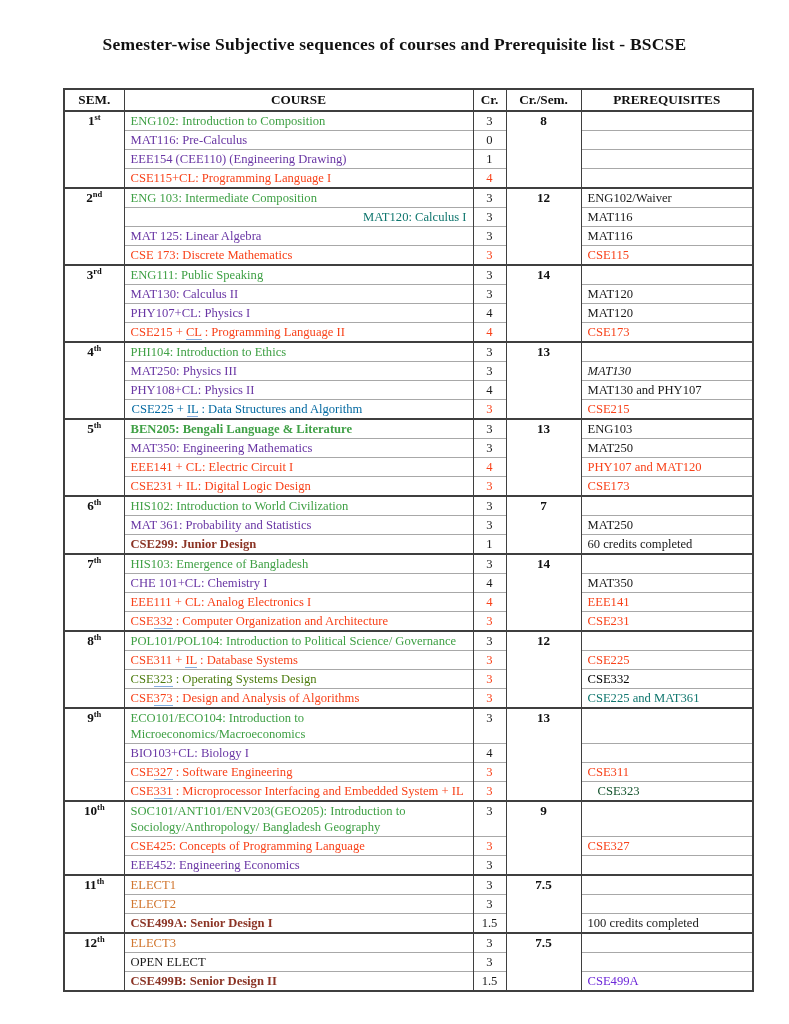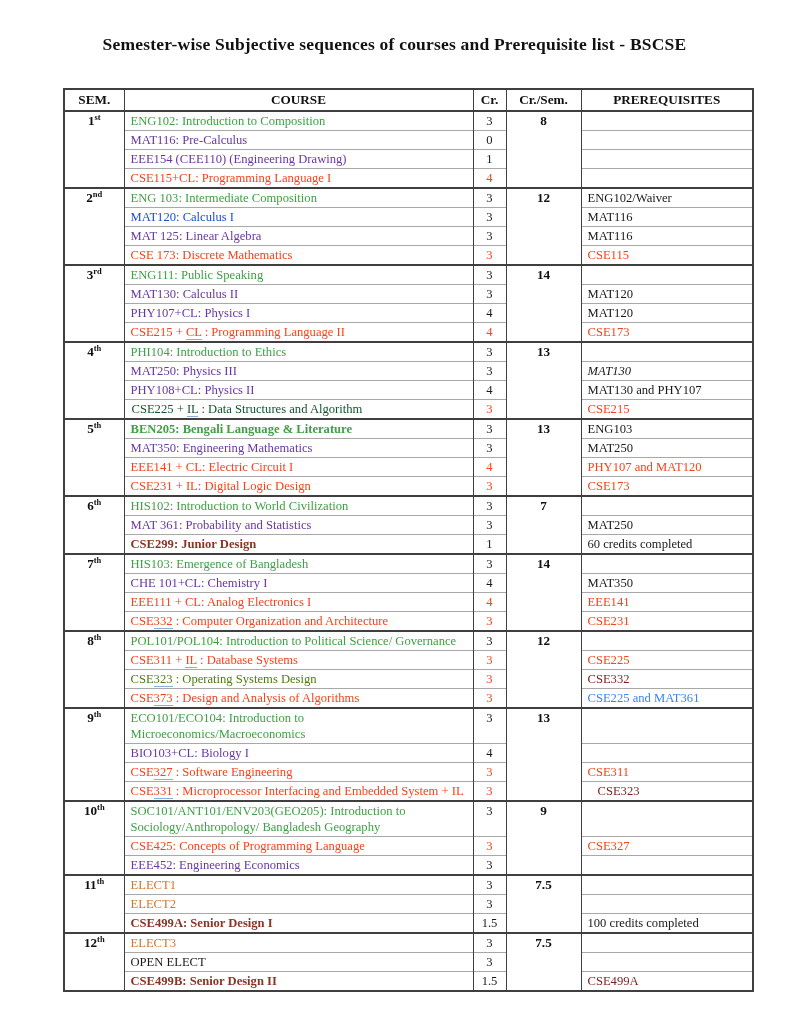--- a/index.html
+++ b/index.html
@@ -95,21 +95,21 @@
           <td class="prereq-cell" style="color: rgb(26, 26, 26);"></td>
         </tr>
         <tr class="group-start">
           <td class="sem-cell" rowspan="4">2<span class="sem-sup">nd</span></td>
           <td class="course-cell" style="color: rgb(63, 160, 69);">ENG 103: Intermediate Composition</td>
           <td class="cr-cell" style="color: rgb(26, 26, 26);">3</td>
           <td class="crsem-cell" rowspan="4">12</td>
           <td class="prereq-cell" style="color: rgb(26, 26, 26);">ENG102/Waiver</td>
         </tr>
         <tr class="inner">
-          <td class="course-cell" style="color: #1d4ed8;">MAT120: Calculus I</td>
+          <td class="course-cell" style="color: #0f766e; text-align: right;">MAT120: Calculus I</td>
           <td class="cr-cell" style="color: rgb(26, 26, 26);">3</td>
           <td class="prereq-cell" style="color: rgb(26, 26, 26);">MAT116</td>
         </tr>
         <tr class="inner">
           <td class="course-cell" style="color: rgb(105, 54, 164);">MAT 125: Linear Algebra</td>
           <td class="cr-cell" style="color: rgb(26, 26, 26);">3</td>
           <td class="prereq-cell" style="color: rgb(26, 26, 26);">MAT116</td>
         </tr>
         <tr class="inner">
           <td class="course-cell" style="color: rgb(248, 66, 26);">CSE 173: Discrete Mathematics</td>
@@ -149,21 +149,21 @@
           <td class="course-cell" style="color: rgb(105, 54, 164);">MAT250: Physics III</td>
           <td class="cr-cell" style="color: rgb(26, 26, 26);">3</td>
           <td class="prereq-cell" style="color: rgb(26, 26, 26); font-style: italic;">MAT130</td>
         </tr>
         <tr class="inner">
           <td class="course-cell" style="color: rgb(105, 54, 164);">PHY108+CL: Physics II</td>
           <td class="cr-cell" style="color: rgb(26, 26, 26);">4</td>
           <td class="prereq-cell" style="color: rgb(26, 26, 26);">MAT130 and PHY107</td>
         </tr>
         <tr class="inner">
-          <td class="course-cell" style="color: #14532d; padding-left: 7px;">CSE225 + <span class="ul">IL</span> : Data Structures and Algorithm</td>
+          <td class="course-cell" style="color: #0369a1; padding-left: 7px;">CSE225 + <span class="ul">IL</span> : Data Structures and Algorithm</td>
           <td class="cr-cell" style="color: rgb(248, 66, 26);">3</td>
           <td class="prereq-cell" style="color: rgb(248, 66, 26);">CSE215</td>
         </tr>
         <tr class="group-start">
           <td class="sem-cell" rowspan="4">5<span class="sem-sup">th</span></td>
           <td class="course-cell" style="color: rgb(63, 160, 69); font-weight: bold;">BEN205: Bengali Language &amp; Literature</td>
           <td class="cr-cell" style="color: rgb(26, 26, 26);">3</td>
           <td class="crsem-cell" rowspan="4">13</td>
           <td class="prereq-cell" style="color: rgb(26, 26, 26);">ENG103</td>
         </tr>
@@ -229,26 +229,26 @@
           <td class="prereq-cell" style="color: rgb(26, 26, 26);"></td>
         </tr>
         <tr class="inner">
           <td class="course-cell" style="color: rgb(248, 66, 26);">CSE311 + <span class="ul">IL</span> : Database Systems</td>
           <td class="cr-cell" style="color: rgb(248, 66, 26);">3</td>
           <td class="prereq-cell" style="color: rgb(248, 66, 26);">CSE225</td>
         </tr>
         <tr class="inner">
           <td class="course-cell" style="color: #4d7c0f;">CSE<span class="ul">323</span> : Operating Systems Design</td>
           <td class="cr-cell" style="color: rgb(248, 66, 26);">3</td>
-          <td class="prereq-cell" style="color: #7f1d1d;">CSE332</td>
+          <td class="prereq-cell" style="color: #000000;">CSE332</td>
         </tr>
         <tr class="inner">
           <td class="course-cell" style="color: rgb(248, 66, 26);">CSE<span class="ul">373</span> : Design and Analysis of Algorithms</td>
           <td class="cr-cell" style="color: rgb(248, 66, 26);">3</td>
-          <td class="prereq-cell" style="color: #3b82f6;">CSE225 and MAT361</td>
+          <td class="prereq-cell" style="color: #0f766e;">CSE225 and MAT361</td>
         </tr>
         <tr class="group-start">
           <td class="sem-cell" rowspan="4">9<span class="sem-sup">th</span></td>
           <td class="course-cell" style="color: rgb(63, 160, 69);">ECO101/ECO104: Introduction to Microeconomics/Macroeconomics</td>
           <td class="cr-cell" style="color: rgb(26, 26, 26);">3</td>
           <td class="crsem-cell" rowspan="4">13</td>
           <td class="prereq-cell" style="color: rgb(26, 26, 26);"></td>
         </tr>
         <tr class="inner">
           <td class="course-cell" style="color: rgb(105, 54, 164);">BIO103+CL: Biology I</td>
@@ -256,21 +256,21 @@
           <td class="prereq-cell" style="color: rgb(26, 26, 26);"></td>
         </tr>
         <tr class="inner">
           <td class="course-cell" style="color: rgb(248, 66, 26);">CSE<span class="ul">327</span> : Software Engineering</td>
           <td class="cr-cell" style="color: rgb(248, 66, 26);">3</td>
           <td class="prereq-cell" style="color: rgb(248, 66, 26);">CSE311</td>
         </tr>
         <tr class="inner">
           <td class="course-cell" style="color: rgb(248, 66, 26);">CSE<span class="ul">331</span> : Microprocessor Interfacing and Embedded System + IL</td>
           <td class="cr-cell" style="color: rgb(248, 66, 26);">3</td>
-          <td class="prereq-cell" style="color: #7f1d1d; padding-left: 16px;">CSE323</td>
+          <td class="prereq-cell" style="color: #14532d; padding-left: 16px;">CSE323</td>
         </tr>
         <tr class="group-start">
           <td class="sem-cell" rowspan="3">10<span class="sem-sup">th</span></td>
           <td class="course-cell" style="color: rgb(63, 160, 69);">SOC101/ANT101/ENV203(GEO205): Introduction to Sociology/Anthropology/ Bangladesh Geography</td>
           <td class="cr-cell" style="color: rgb(26, 26, 26);">3</td>
           <td class="crsem-cell" rowspan="3">9</td>
           <td class="prereq-cell" style="color: rgb(26, 26, 26);"></td>
         </tr>
         <tr class="inner">
           <td class="course-cell" style="color: rgb(248, 66, 26);">CSE425: Concepts of Programming Language</td>
@@ -307,18 +307,18 @@
           <td class="prereq-cell" style="color: rgb(26, 26, 26);"></td>
         </tr>
         <tr class="inner">
           <td class="course-cell" style="color: rgb(26, 26, 26);">OPEN ELECT</td>
           <td class="cr-cell" style="color: rgb(26, 26, 26);">3</td>
           <td class="prereq-cell" style="color: rgb(26, 26, 26);"></td>
         </tr>
         <tr class="inner">
           <td class="course-cell" style="color: rgb(139, 52, 37); font-weight: bold;">CSE499B: Senior Design II</td>
           <td class="cr-cell" style="color: rgb(26, 26, 26);">1.5</td>
-          <td class="prereq-cell" style="color: #7f1d1d;">CSE499A</td>
+          <td class="prereq-cell" style="color: #6d28d9;">CSE499A</td>
         </tr>
       </tbody>
   </table>
 
 </div>
 
 </body></html>

